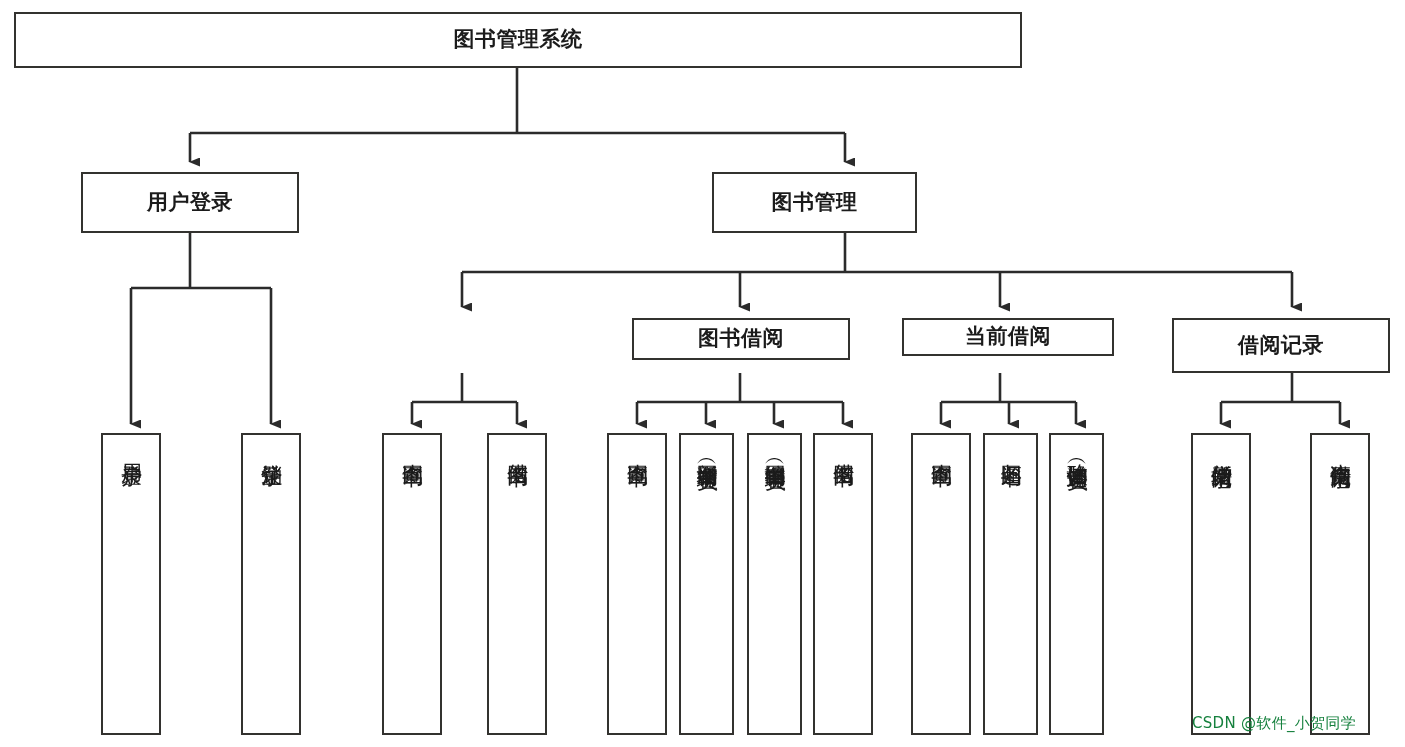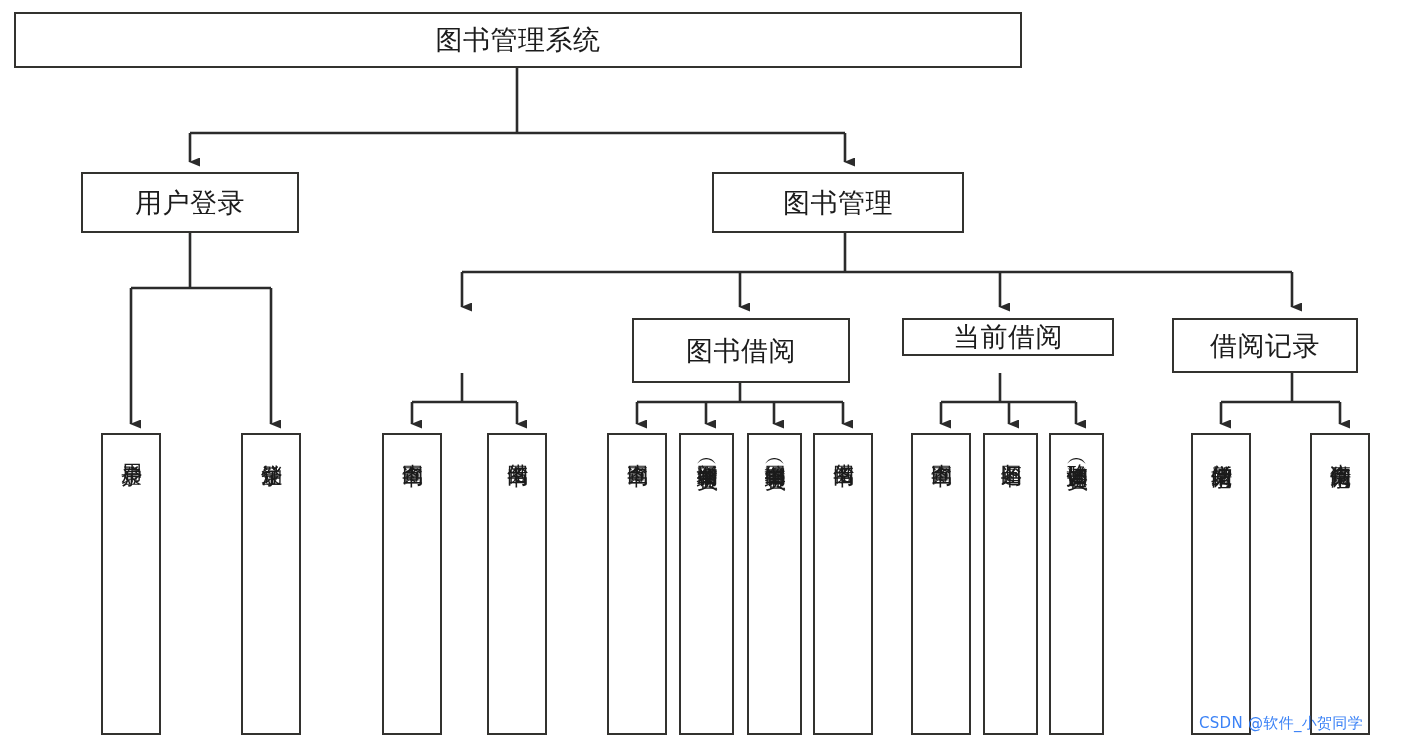--- a/index.html
+++ b/index.html
@@ -27,24 +27,25 @@
     position: absolute;
     box-sizing: border-box;
     border: 2px solid #33322f;
     background: #ffffff;
     display: flex;
     align-items: center;
     justify-content: center;
     color: #1b1b1b;
   }
   .node.horiz .label {
-    font-size: 27px;
+    font-size: 21px;
     line-height: 1.1;
     letter-spacing: 0.5px;
     white-space: nowrap;
+    font-weight: bold;
   }
   .node.vert {
     align-items: flex-start;
     justify-content: center;
     padding-top: 12px;
   }
   .node.vert .label {
     writing-mode: vertical-rl;
     text-orientation: upright;
     font-size: 21px;
@@ -54,24 +55,23 @@
     max-height: 285px;
   }
   .node.vert.tall .label {
     max-height: 292px;
   }
   #watermark {
     position: absolute;
     left: 1192px;
     top: 714px;
     font-size: 15px;
-    color: #3b82f6;
+    color: #15803d;
     white-space: nowrap;
     letter-spacing: 0.3px;
-    padding-left: 7px;
   }
 </style>
 </head>
 <body>
 
 <div id="canvas">
 
   <svg id="edges" viewBox="0 0 1405 747">
     <defs>
       <marker id="arrow" markerWidth="9" markerHeight="11" refX="4.5" refY="10" orient="auto" markerUnits="userSpaceOnUse">
@@ -122,31 +122,31 @@
     </g>
   </svg>
 
   <div class="node horiz" style="left:14px; top:12px; width:1008px; height:56px;">
     <span class="label">图书管理系统</span>
   </div>
 
   <div class="node horiz" style="left:81px; top:172px; width:218px; height:61px;">
     <span class="label">用户登录</span>
   </div>
-  <div class="node horiz" style="left:712px; top:172px; width:252px; height:61px;">
+  <div class="node horiz" style="left:712px; top:172px; width:205px; height:61px;">
     <span class="label">图书管理</span>
   </div>
 
-  <div class="node horiz" style="left:632px; top:318px; width:218px; height:65px;">
+  <div class="node horiz" style="left:632px; top:318px; width:218px; height:42px;">
     <span class="label">图书借阅</span>
   </div>
   <div class="node horiz" style="left:902px; top:318px; width:212px; height:38px;">
     <span class="label">当前借阅</span>
   </div>
-  <div class="node horiz" style="left:1172px; top:318px; width:186px; height:55px;">
+  <div class="node horiz" style="left:1172px; top:318px; width:218px; height:55px;">
     <span class="label">借阅记录</span>
   </div>
 
   <div class="node vert" style="left:101px; top:433px; width:60px; height:302px;">
     <span class="label">用户登录</span>
   </div>
   <div class="node vert" style="left:241px; top:433px; width:60px; height:302px;">
     <span class="label">注销登录</span>
   </div>
 

